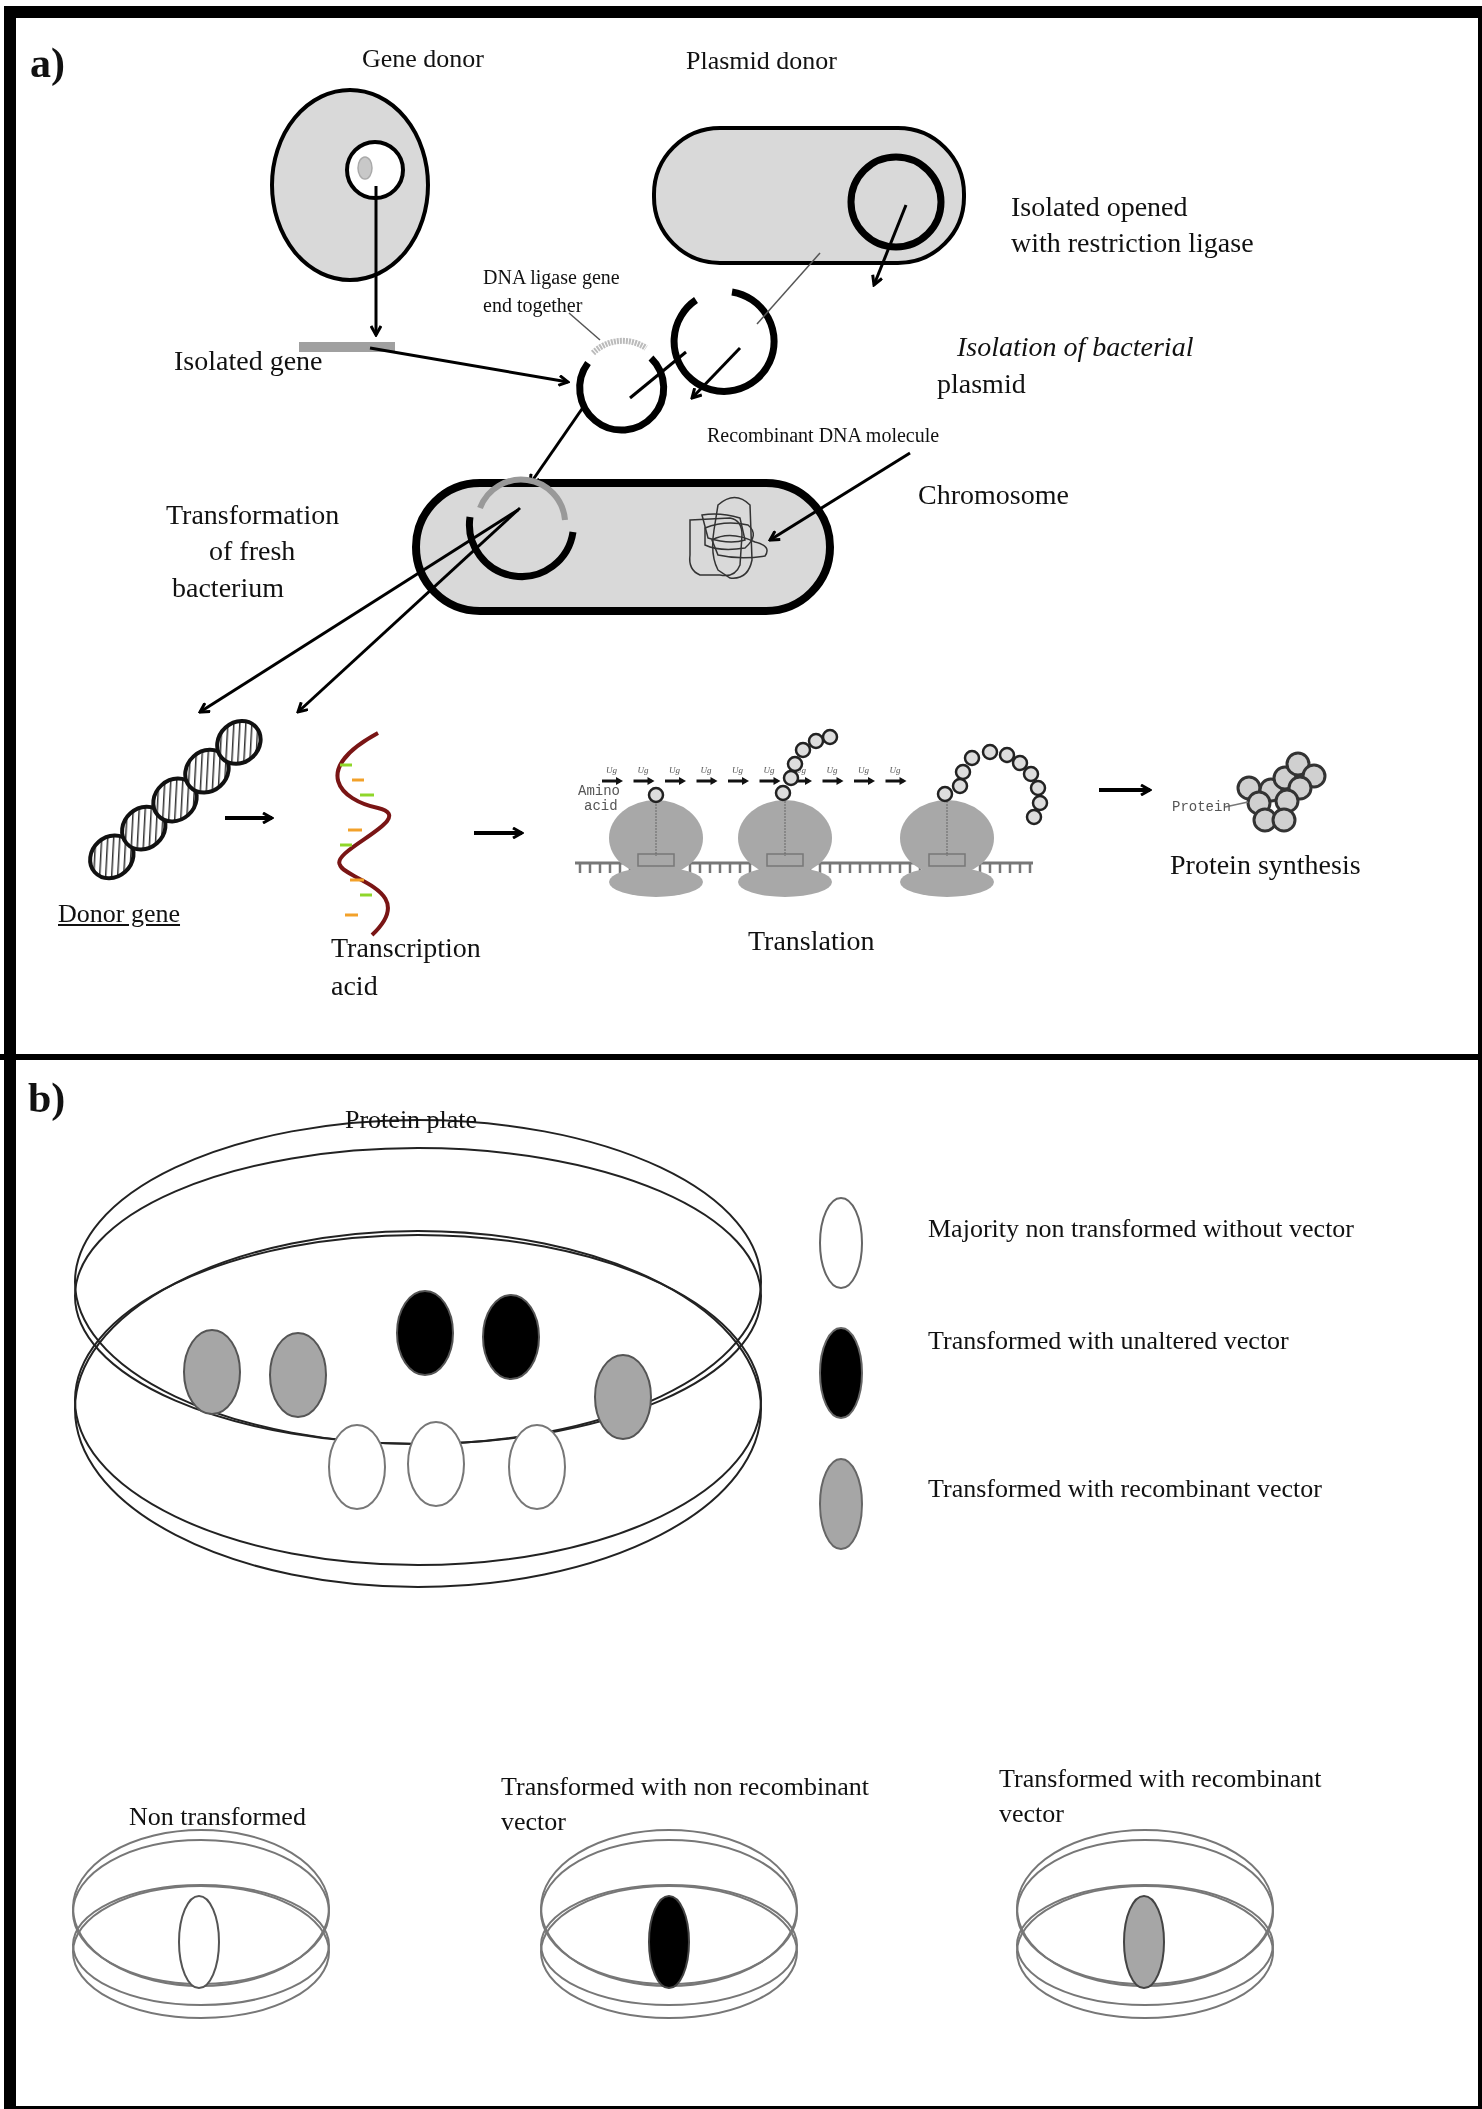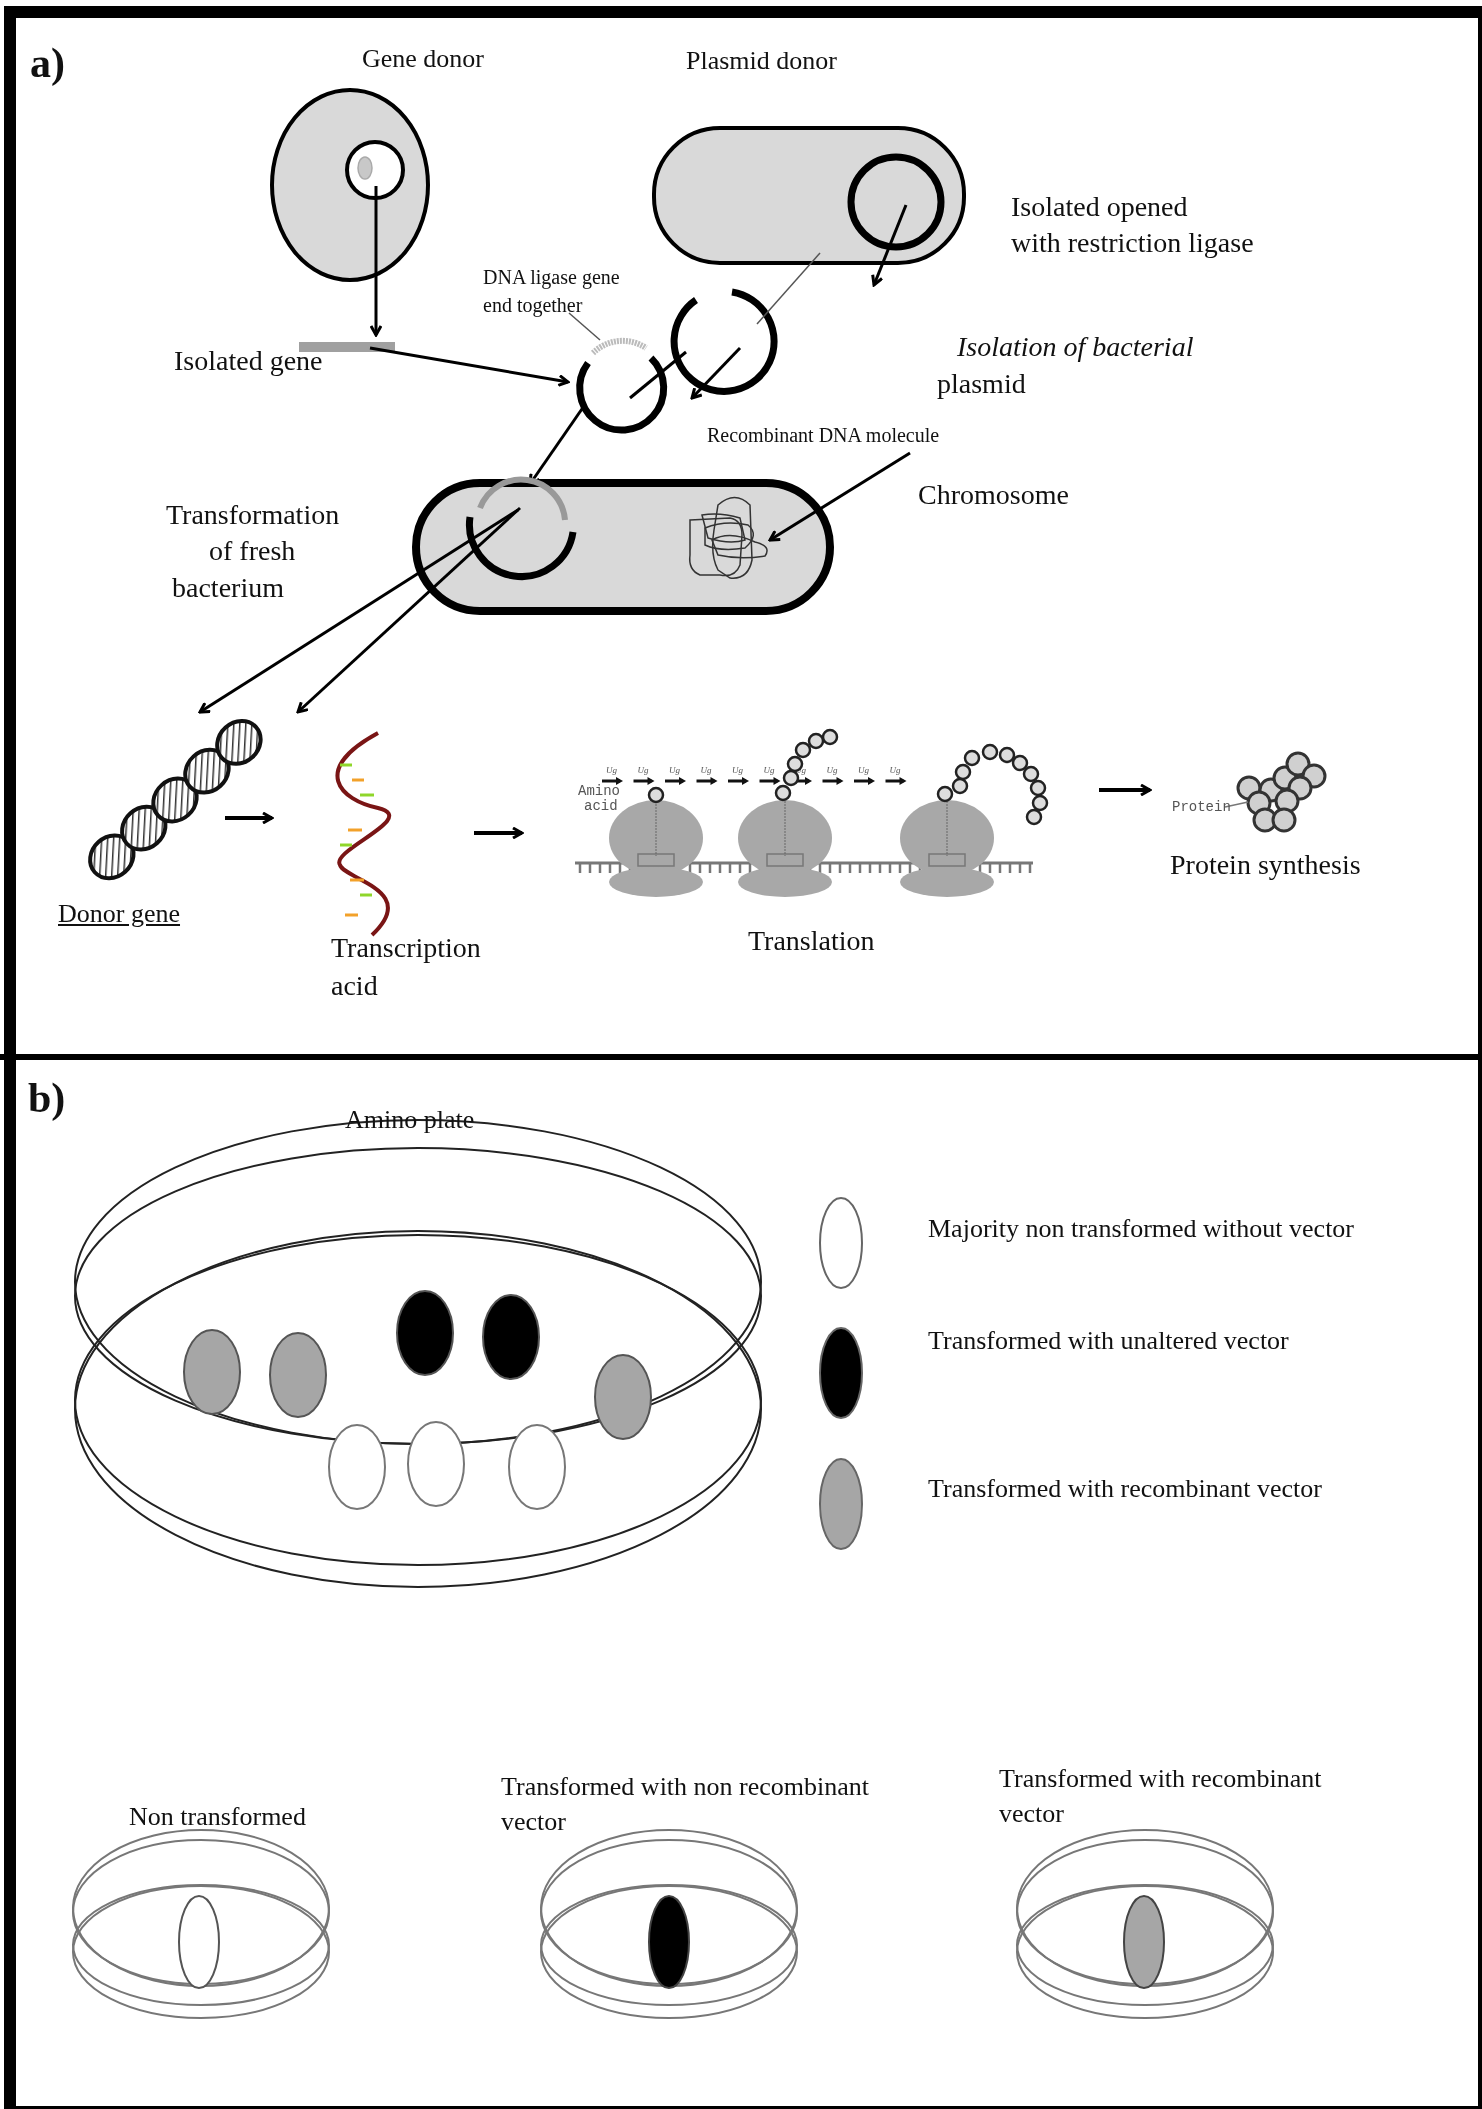--- a/index.html
+++ b/index.html
@@ -304,21 +304,21 @@
 <div class="t t26" style="left:58px;top:900px;text-decoration:underline;">Donor gene</div>
 <div class="t t28" style="left:331px;top:933px;">Transcription</div>
 <div class="t t28" style="left:331px;top:971px;">acid</div>
 <div class="t t28" style="left:748px;top:926px;">Translation</div>
 <div class="t mono" style="left:578px;top:784px;">Amino</div>
 <div class="t mono" style="left:584px;top:799px;">acid</div>
 <div class="t mono" style="left:1172px;top:800px;">Protein</div>
 <div class="t t28" style="left:1170px;top:850px;">Protein synthesis</div>
 
 <div class="t panel-label" style="left:28px;top:1075px;">b)</div>
-<div class="t t26" style="left:345px;top:1106px;">Amino plate</div>
+<div class="t t26" style="left:345px;top:1106px;">Protein plate</div>
 <div class="t t26" style="left:928px;top:1215px;">Majority non transformed without vector</div>
 <div class="t t26" style="left:928px;top:1327px;">Transformed with unaltered vector</div>
 <div class="t t26" style="left:928px;top:1475px;">Transformed with recombinant vector</div>
 
 <div class="t t26" style="left:129px;top:1803px;">Non transformed</div>
 <div class="t t26" style="left:501px;top:1773px;">Transformed with non recombinant</div>
 <div class="t t26" style="left:501px;top:1808px;">vector</div>
 <div class="t t26" style="left:999px;top:1765px;">Transformed with recombinant</div>
 <div class="t t26" style="left:999px;top:1800px;">vector</div>
 

